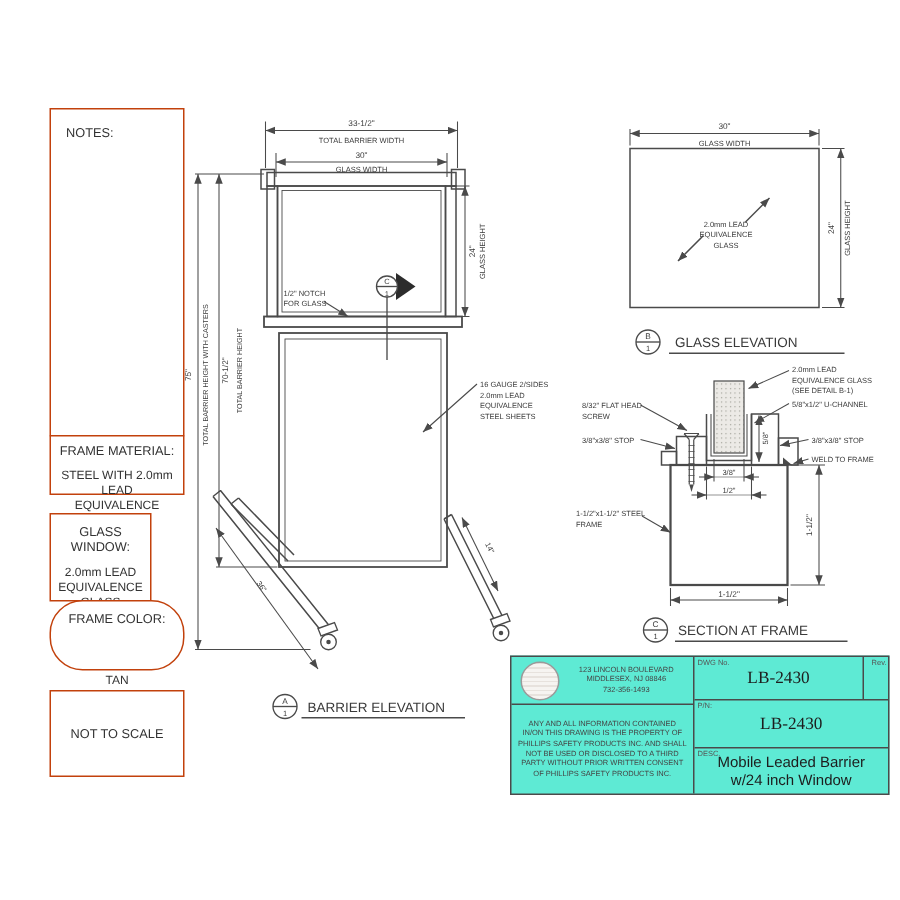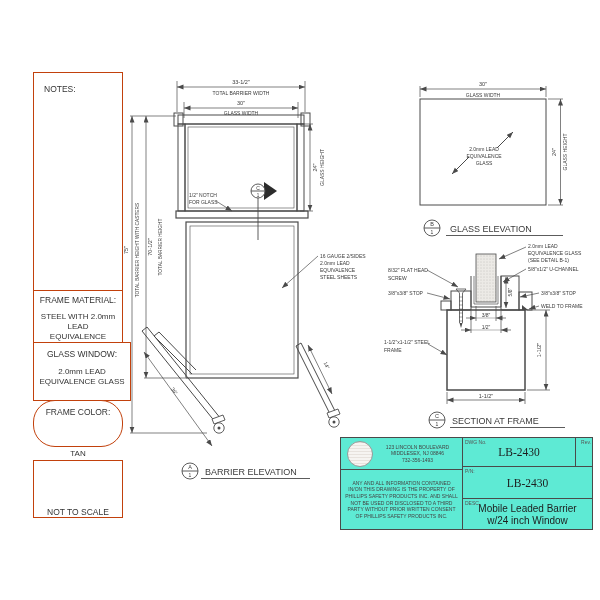--- a/index.html
+++ b/index.html
@@ -5,27 +5,27 @@
   html,body{margin:0;padding:0;background:#fff;}
   .sheet{position:relative;width:600px;height:600px;background:#fff;overflow:hidden;
          font-family:"Liberation Sans",sans-serif;color:#333;}
   .dwg{position:absolute;left:0;top:0;}
   svg text{fill:#3a3a3a;font-family:"Liberation Sans",sans-serif;stroke:none;}
   .box{position:absolute;border:1px solid #c2410c;background:#fff;box-sizing:border-box;
        text-align:center;}
   .hd{font-size:8.5px;color:#333;}
   .val{font-size:8px;line-height:10px;color:#333;}
   #b-notes{left:33px;top:72px;width:90px;height:219px;text-align:left;padding:5px 0 0 10px;}
-  #b-mat{left:33px;top:290px;width:90px;height:53px;padding-top:4px;}
+  #b-mat{left:33px;top:290px;width:90px;height:40px;padding-top:4px;}
   #b-mat .val{margin-top:7px;}
-  #b-glass{left:33px;top:342px;width:98px;height:59px;padding-top:6px;}
+  #b-glass{left:33px;top:342px;width:68px;height:59px;padding-top:6px;}
   #b-glass .val{margin-top:8px;}
   #b-color{left:33px;top:400px;width:90px;height:47px;padding-top:6px;border-radius:22px;}
   #b-color .val{margin-top:32px;}
-  #b-scale{left:33px;top:460px;width:90px;height:58px;display:flex;align-items:flex-end;justify-content:center;}
+  #b-scale{left:33px;top:460px;width:90px;height:58px;display:flex;align-items:center;justify-content:center;}
   
   .tb{position:absolute;left:340px;top:437px;width:253px;height:93px;border:1px solid #4a4a4a;
       background:#5eead4;box-sizing:border-box;display:flex;}
   .tb-left{width:122px;border-right:1px solid #4a4a4a;display:flex;flex-direction:column;box-sizing:border-box;}
   .tb-addr{height:32px;border-bottom:1px solid #4a4a4a;display:flex;align-items:center;padding:1px 2px;box-sizing:border-box;}
   .logo{width:24px;height:24px;border-radius:50%;border:1px solid #9a9a9a;margin:0 2px 0 4px;flex:none;
         background:repeating-linear-gradient(0deg,#f6f4f1 0 2px,#e7e2dd 2px 3px);}
   .addr{flex:1;font-size:5px;line-height:6.5px;text-align:center;color:#444;}
   .tb-legal{flex:1;display:flex;flex-direction:column;align-items:center;justify-content:center;
             font-size:5px;line-height:6.6px;text-align:center;color:#444;padding:2px;}

